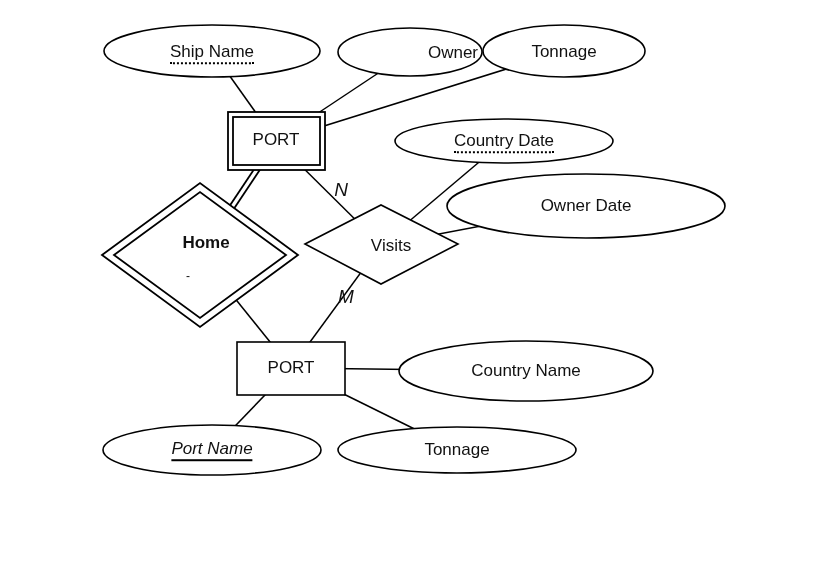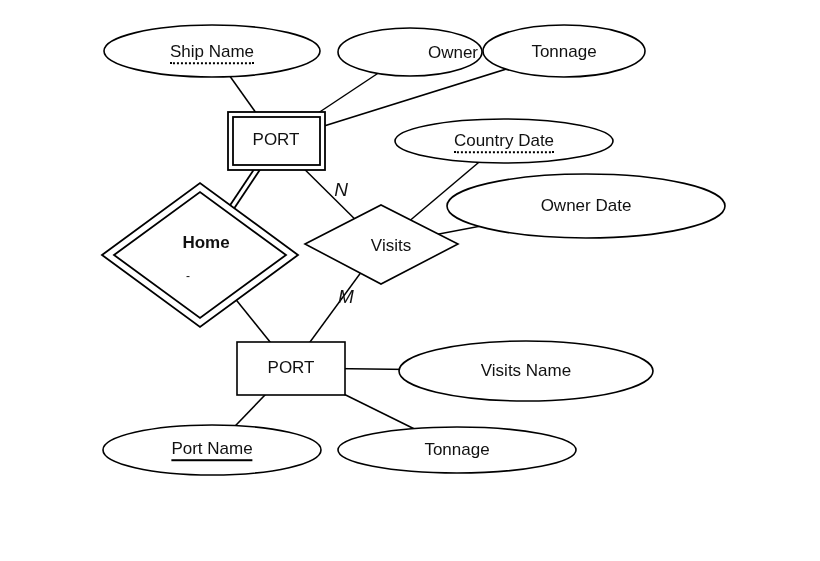--- a/index.html
+++ b/index.html
@@ -90,19 +90,19 @@
 
   <div class="lbl" style="left:276px;top:140px;">PORT</div>
   <div class="lbl" style="left:206px;top:243px;font-weight:bold;">Home</div>
   <div class="lbl tiny" style="left:188px;top:277px;">-</div>
   <div class="lbl" style="left:391px;top:246px;">Visits</div>
   <div class="lbl" style="left:291px;top:368px;">PORT</div>
 
   <div class="lbl card" style="left:341px;top:190px;">N</div>
   <div class="lbl card" style="left:346px;top:297px;">M</div>
 
-  <div class="lbl" style="left:526px;top:371px;">Visits Name</div>
-  <div class="lbl" style="left:212px;top:449px;">
+  <div class="lbl" style="left:526px;top:371px;">Country Name</div>
+  <div class="lbl" style="left:212px;top:449px;font-style:italic;">
     <span class="u-solid">Port Name</span>
   </div>
   <div class="lbl" style="left:457px;top:450px;">Tonnage</div>
 
 </div>
 
 </body></html>

